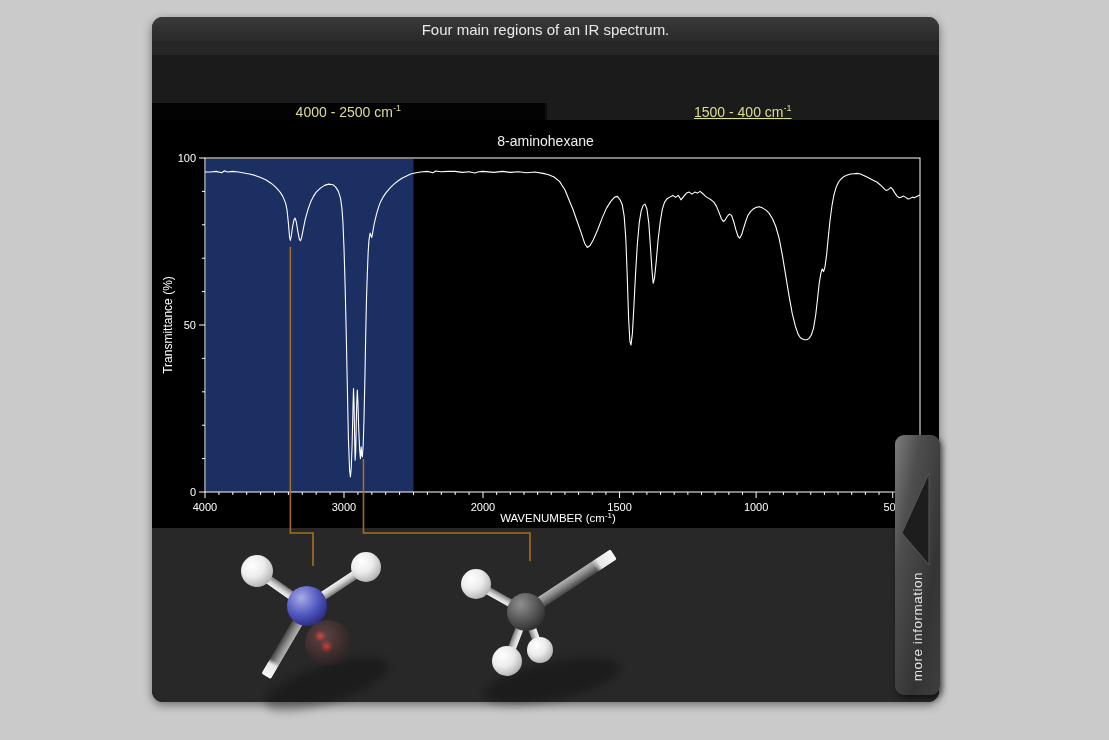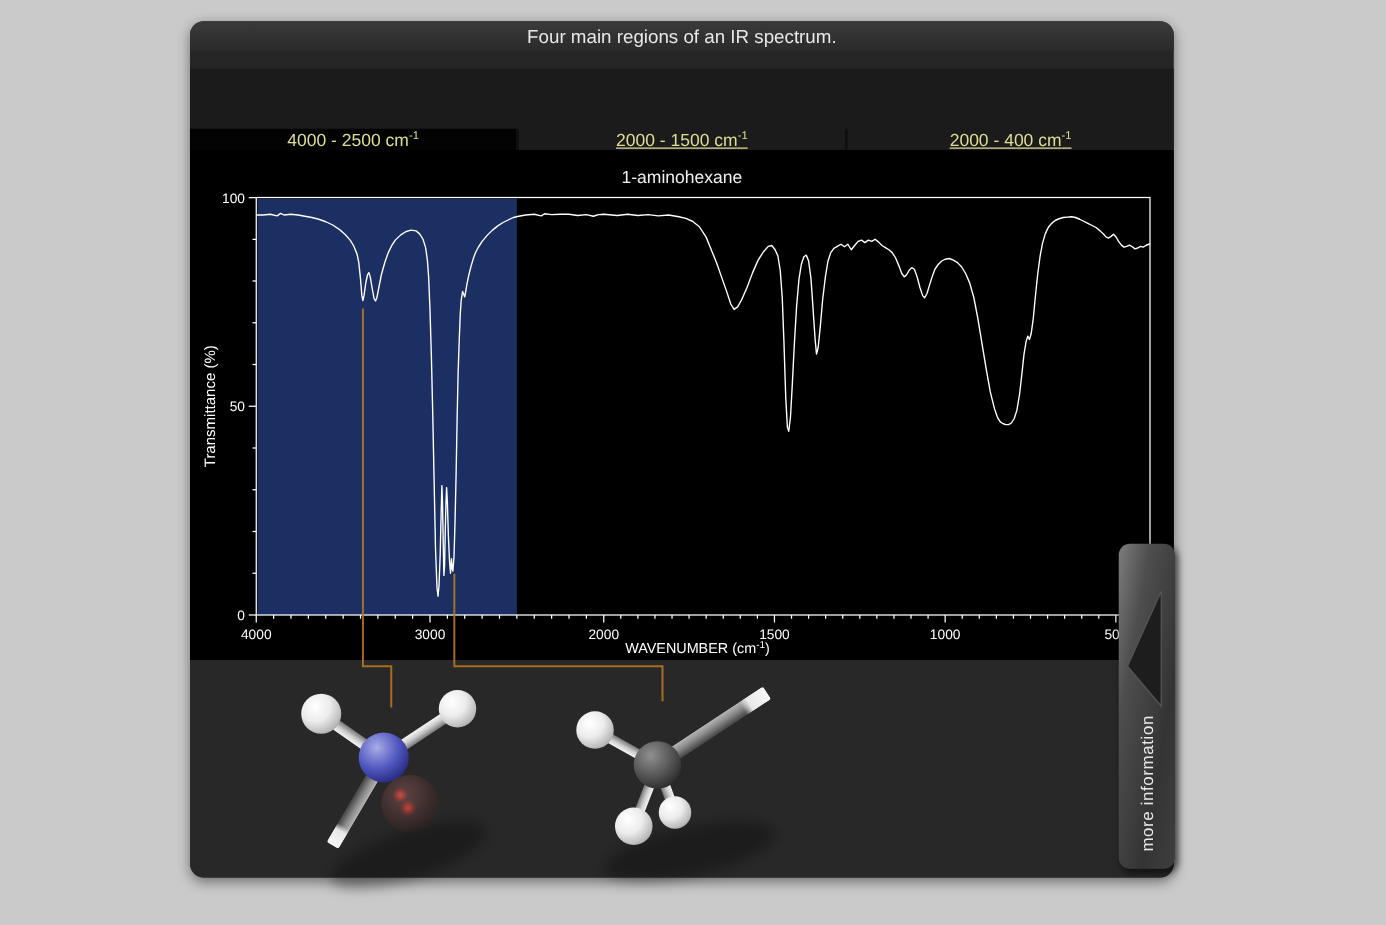--- a/index.html
+++ b/index.html
@@ -51,29 +51,26 @@
 
   <div class="titlebar">
     <span>Four main regions of an IR spectrum.</span>
   </div>
 
   <div class="tabbar">
     <div class="tab selected">
       <span class="lbl-wrap"><span>4000 - 2500 cm</span><sup>-1</sup></span>
     </div>
     <div class="tab">
-      <span class="lbl-wrap"><span>2000 - 1500 cm</span><sup>-1</sup></span>
-    </div>
-    <div class="tab">
-      <span class="lbl-wrap"><span>2000 - 400 cm</span><sup>-1</sup></span>
+      <span class="lbl-wrap"><span>1500 - 400 cm</span><sup>-1</sup></span>
     </div>
   </div>
 
   <div class="chart-panel"></div>
-  <div class="chart-title">1-aminohexane</div>
+  <div class="chart-title">8-aminohexane</div>
 
   <div class="bottom-panel"></div>
 
   <div class="mol">
     <div class="mshadow" style="left:110px;top:648px;width:130px;height:38px;transform:rotate(-18deg);"></div>
     <div class="bond gray tip" style="left:155px;top:583.5px;width:81px;height:11px;transform:rotate(120.4deg);"></div>
     <div class="bond" style="left:155px;top:584.5px;width:61px;height:9px;transform:rotate(-145deg);"></div>
     <div class="bond" style="left:155px;top:584.5px;width:71px;height:9px;transform:rotate(-33.5deg);"></div>
     <div class="atom n" style="left:135px;top:569px;width:40px;height:40px;"></div>
     <div class="ghost" style="left:153px;top:603px;width:46px;height:46px;"></div>

